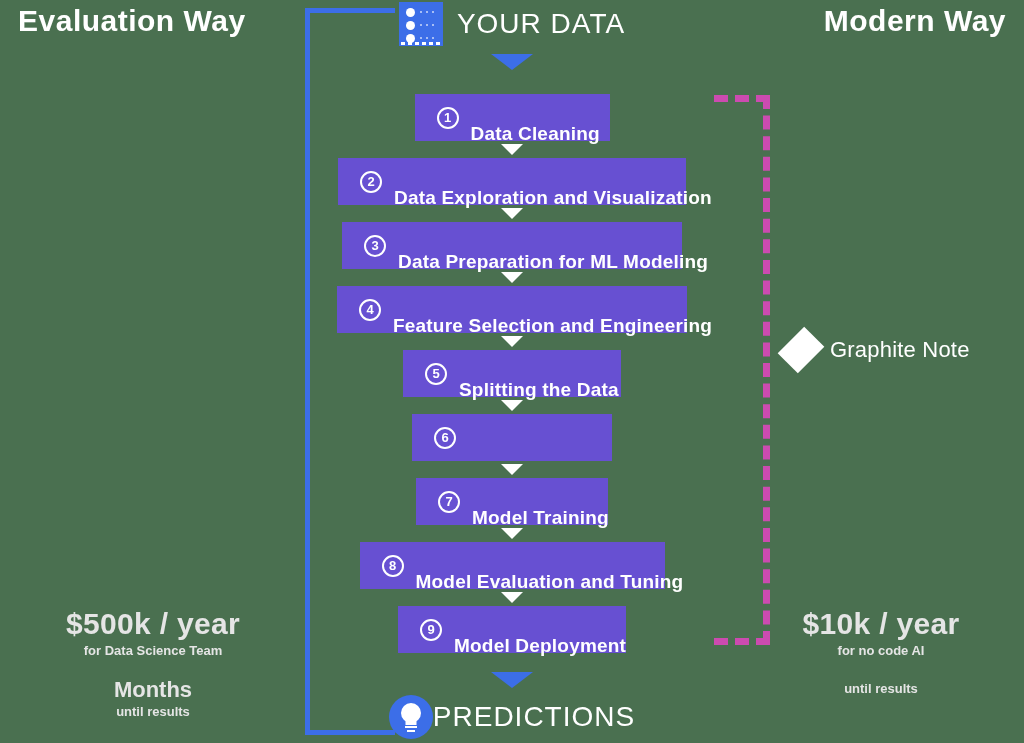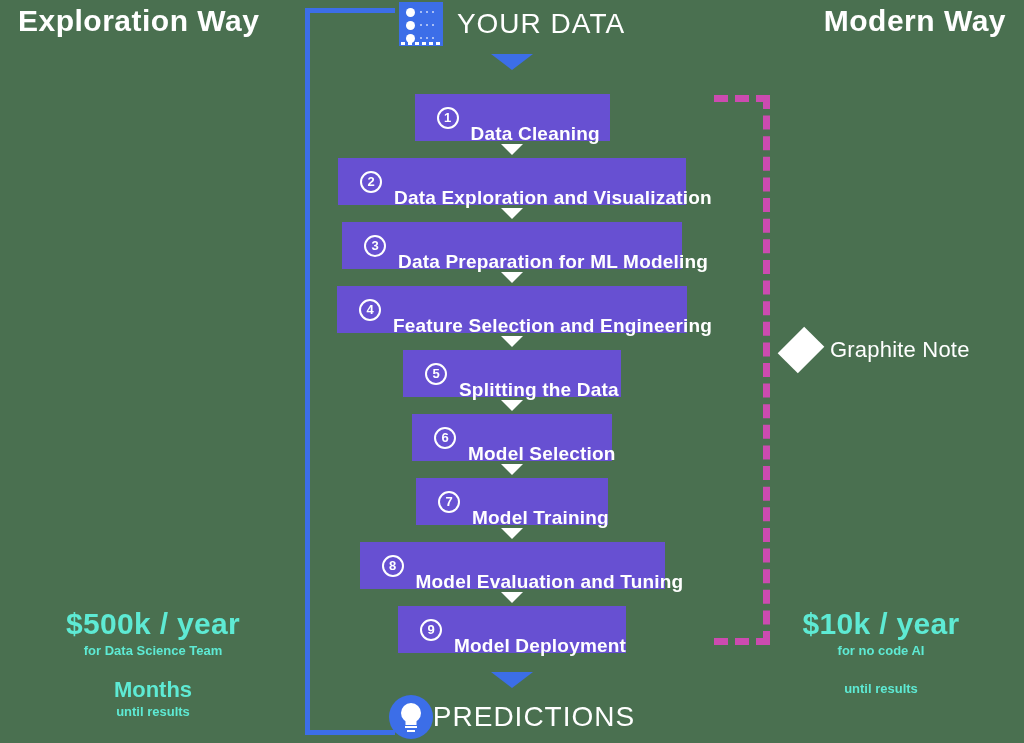--- a/index.html
+++ b/index.html
@@ -232,21 +232,21 @@
     height: 2px;
     background: #ffffff;
   }
   .bulb-icon .fil1 { top: 31px; }
   .bulb-icon .fil2 { top: 35px; width: 8px; }
 
   
   .cost-block {
     position: absolute;
     text-align: center;
-    color: #5eead4;
+    color: #e5e5e5;
   }
   .cost-main {
     font-size: 30px;
     font-weight: bold;
     letter-spacing: 0.3px;
     line-height: 1.05;
     white-space: nowrap;
   }
   .cost-sub {
     font-size: 13px;
@@ -290,21 +290,21 @@
 </style>
 </head>
 <body>
 
 <div class="stage">
 
   <div class="blue-bracket"></div>
 
   <div class="pink-bracket"></div>
 
-  <div class="side-heading" id="heading-traditional">Exploration Way</div>
+  <div class="side-heading" id="heading-traditional">Evaluation Way</div>
   <div class="side-heading" id="heading-modern">Modern Way</div>
 
   <div id="your-data-row">
     <div class="server-icon">
       <div class="row-line" style="top:5px;">
         <div class="dot"></div>
         <div class="ticks"></div>
       </div>
       <div class="row-line" style="top:18px;">
         <div class="dot"></div>
@@ -363,21 +363,20 @@
           <div class="step-num">5</div>
           <div class="step-label">Splitting the Data</div>
         </div>
       </div>
       <div class="step-connector">
         <div class="small-tri"></div>
       </div>
       <div class="step-wrap">
         <div class="step-box" style="width: 200px;">
           <div class="step-num">6</div>
-          <div class="step-label">Model Selection</div>
         </div>
       </div>
       <div class="step-connector">
         <div class="small-tri"></div>
       </div>
       <div class="step-wrap">
         <div class="step-box" style="width: 192px;">
           <div class="step-num">7</div>
           <div class="step-label">Model Training</div>
         </div>

